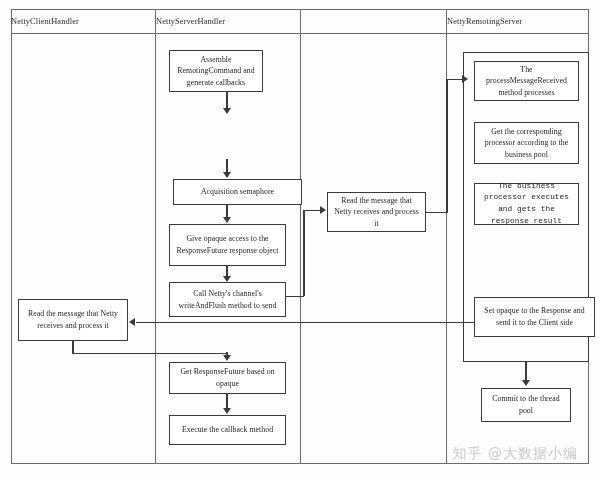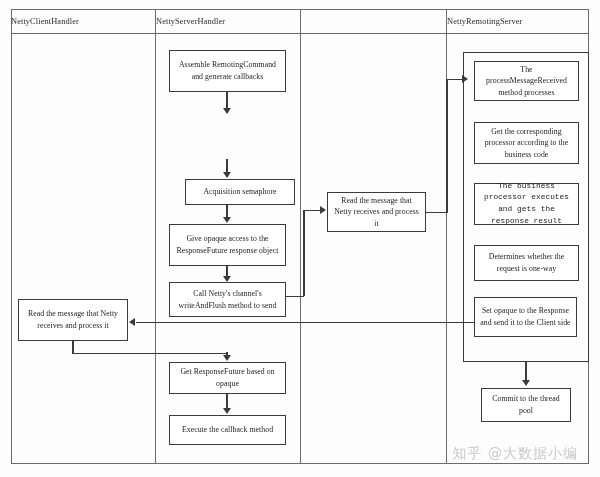--- a/index.html
+++ b/index.html
@@ -119,30 +119,30 @@
   </div>
   <div class="lane-header" style="left:447px;width:142px;">
     <span>NettyRemotingServer</span>
   </div>
 
   <div class="hdr-rule"></div>
   <div class="lane-divider" style="left:155px;"></div>
   <div class="lane-divider" style="left:300px;"></div>
   <div class="lane-divider" style="left:446px;"></div>
 
-  <div class="box" style="left:169px;top:50px;width:117px;height:42px;">
+  <div class="box" style="left:169px;top:50px;width:94px;height:42px;">
     <span>Assemble RemotingCommand and generate callbacks</span>
   </div>
   <div class="ln lnv" style="left:226px;top:92px;height:18px;"></div>
   <div class="arrow-d" style="left:222.5px;top:108px;"></div>
 
   <div class="ln lnv" style="left:226px;top:159px;height:15px;"></div>
   <div class="arrow-d" style="left:222.5px;top:172px;"></div>
 
-  <div class="box" style="left:173px;top:179px;width:110px;height:26px;margin-left:12px;">
+  <div class="box" style="left:173px;top:179px;width:129px;height:26px;">
     <span>Acquisition semaphore</span>
   </div>
   <div class="ln lnv" style="left:226px;top:205px;height:14px;"></div>
   <div class="arrow-d" style="left:222.5px;top:217px;"></div>
 
   <div class="box" style="left:169px;top:224px;width:117px;height:42px;">
     <span>Give opaque access to the ResponseFuture response object</span>
   </div>
   <div class="ln lnv" style="left:226px;top:266px;height:12px;"></div>
   <div class="arrow-d" style="left:222.5px;top:276px;"></div>
@@ -184,32 +184,29 @@
   <div class="ln lnh" style="left:446px;top:78.5px;width:17px;"></div>
   <div class="arrow-r" style="left:462px;top:75px;"></div>
 
   <div class="thread-box" style="left:463px;top:52px;width:126px;height:310px;"></div>
 
   <div class="box" style="left:474px;top:61px;width:105px;height:40px;">
     <span>The processMessageReceived method processes</span>
   </div>
 
   <div class="box" style="left:474px;top:122px;width:105px;height:42px;">
-    <span>Get the corresponding processor according to the business code</span>
+    <span>Get the corresponding processor according to the business pool</span>
   </div>
 
   <div class="box" style="left:474px;top:183px;width:105px;height:42px;font-family:Liberation Mono, monospace;">
     <span>The business processor executes and gets the response result</span>
   </div>
 
-  <div class="box" style="left:474px;top:245px;width:105px;height:36px;">
-    <span>Determines whether the request is one-way</span>
-  </div>
-
-  <div class="box" style="left:474px;top:297px;width:103px;height:40px;">
+
+  <div class="box" style="left:474px;top:297px;width:121px;height:40px;">
     <span>Set opaque to the Response and send it to the Client side</span>
   </div>
 
   <div class="thread-label" style="left:463px;top:344px;">
     
   </div>
 
   <div class="ln lnh" style="left:136px;top:321.5px;width:338px;"></div>
   <div class="arrow-l" style="left:129px;top:318px;"></div>
 

